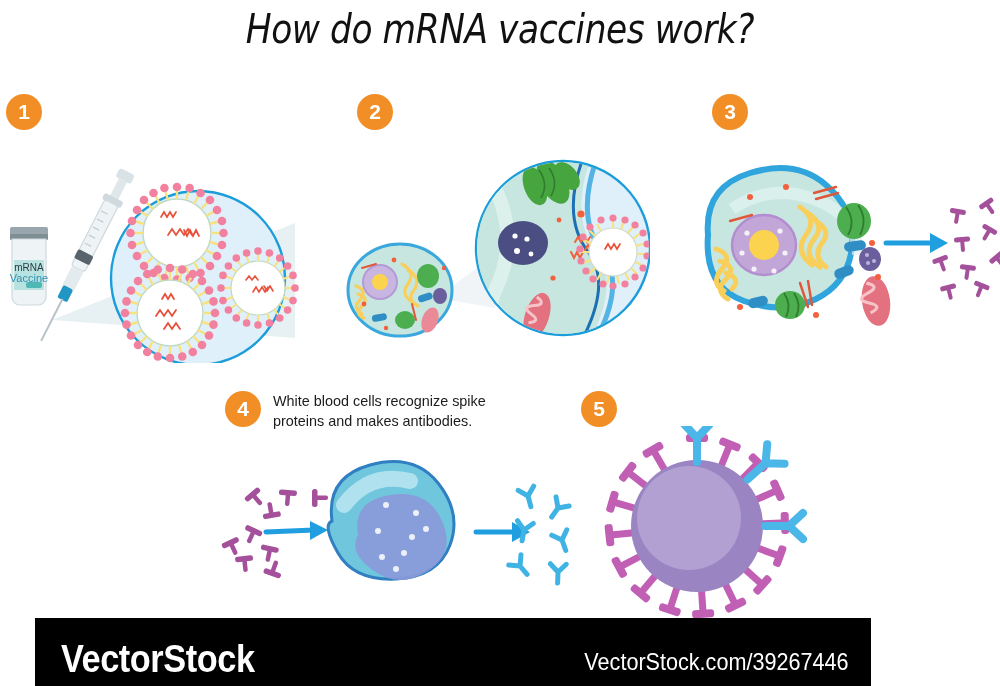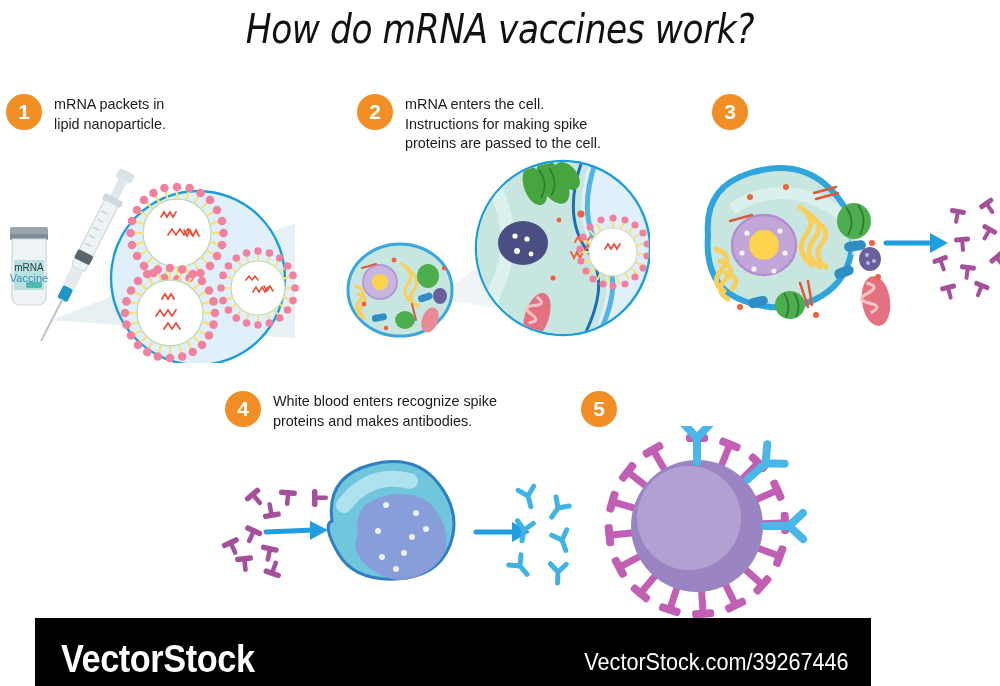--- a/index.html
+++ b/index.html
@@ -705,38 +705,33 @@
           </g>
         <g transform="translate(196,100) rotate(90)">
             <path d="M-13,-12 L0,2 M13,-12 L0,2 M0,2 L0,26"></path>
           </g>
       </g>
     </svg>
   </div>
 
   <div class="step s1">
     <div class="badge">1</div>
-    <div class="steptext">mRNA packets in
-lipid nanoparticle.</div>
   </div>
 
   <div class="step s2">
     <div class="badge">2</div>
-    <div class="steptext">mRNA enters the cell.
-Instructions for making spike
-proteins are passed to the cell.</div>
   </div>
 
   <div class="step s3">
     <div class="badge">3</div>
   </div>
 
   <div class="step s4">
     <div class="badge">4</div>
-    <div class="steptext">White blood enters recognize spike
+    <div class="steptext">White blood cells recognize spike
 proteins and makes antibodies.</div>
   </div>
 
   <div class="step s5">
     <div class="badge">5</div>
   </div>
 
   <div class="footer">
     <div class="brand">VectorStock</div>
     <div class="url">VectorStock.com/39267446</div>

